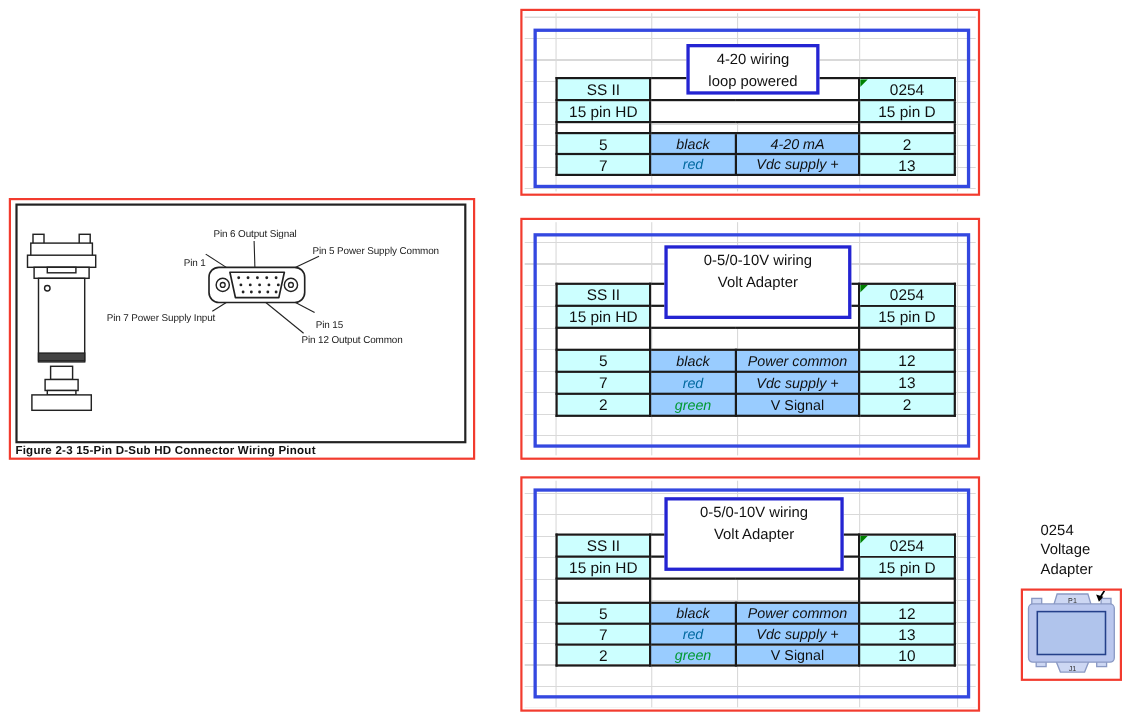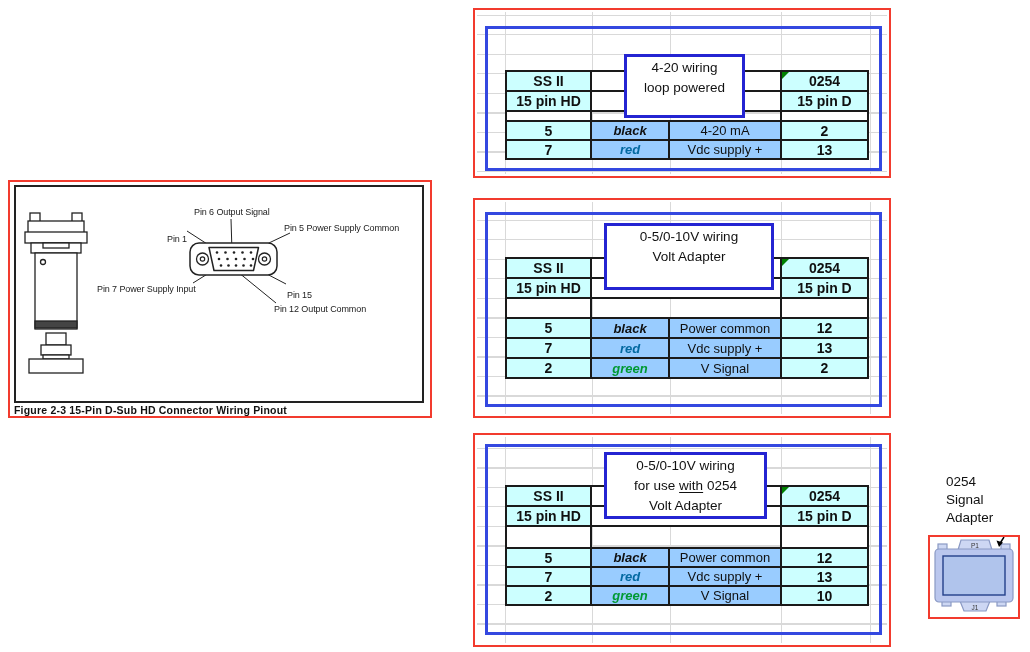--- a/index.html
+++ b/index.html
@@ -22,27 +22,27 @@
   .gridlayer{position:absolute;left:2px;right:2px;bottom:2px;
              background:repeating-linear-gradient(to bottom,#d9d9d9 0,#d9d9d9 1px,transparent 1px,transparent 19.5px)}
   .vg{position:absolute;top:2px;bottom:2px;width:1px;background:#d9d9d9}
   .bluebox{position:absolute;left:10px;width:397px;border:3px solid #3448e0;box-sizing:border-box}
   .titlebox{position:absolute;background:#fff;border:3px solid #2424d2;box-sizing:border-box;
             text-align:center;font-size:13.5px;line-height:20px;padding-top:1px;overflow:hidden}
   .titlebox u{text-underline-offset:2px}
 
   table.wires{position:absolute;border-collapse:collapse;table-layout:fixed;width:362px}
   .wires td{border:2px solid #1a1a1a;padding:0;text-align:center;vertical-align:middle;
-            font-weight:bold;font-size:14px;color:#101010;overflow:hidden}
+            font-weight:normal;font-size:14px;color:#101010;overflow:hidden}
   .wires td.cyan{background:#ccffff}
   .wires td.blue{background:#99ccff}
   .wires td.mid{background:#fff}
   .wires td.gapw{background:#fff}
   .wires td.gapc{background:transparent}
-  .wires td.sig{font-weight:normal;font-size:13px}
+  .wires td.sig{font-style:italic;font-weight:normal;font-size:13px}
   .wires td.sig.up{font-style:normal}
   .wires td.cw{font-style:italic;font-size:13px}
   .wires td.cw.red{color:#0369a1}
   .wires td.cw.green{color:#009933}
   .wires td.tri{position:relative}
   .wires td.tri::before{content:"";position:absolute;left:0;top:0;width:0;height:0;
             border-style:solid;border-width:7px 7px 0 0;
             border-color:#008000 transparent transparent transparent}
 
   
@@ -157,21 +157,21 @@
         <td class="cyan">2</td>
       </tr>
       <tr style="height:19px">
         <td class="cyan">7</td>
         <td class="blue cw red">red</td>
         <td class="blue sig">Vdc supply +</td>
         <td class="cyan">13</td>
       </tr>
     </tbody>
       </table>
-    <div class="titlebox" style="left:149px;top:44px;width:121px;height:64px">
+    <div class="titlebox" style="left:149px;top:30px;width:121px;height:46px">
       <div>4-20 wiring</div>
       <div><span>loop powered</span><u></u><span></span></div>
     </div>
   </div>
 
   <div class="sheet-panel" style="top:198px;height:220px">
     <div class="gridlayer" style="top:20px"></div>
     <i class="vg" style="left:30px"></i>
       <i class="vg" style="left:117px"></i>
       <i class="vg" style="left:195px"></i>
@@ -273,28 +273,27 @@
       <tr style="height:19px">
         <td class="cyan">2</td>
         <td class="blue cw green">green</td>
         <td class="blue sig up">V Signal</td>
         <td class="cyan">10</td>
       </tr>
     </tbody>
       </table>
     <div class="titlebox" style="left:129px;top:17px;width:163px;height:67px">
       <div>0-5/0-10V wiring</div>
-      <div><span>for use </span><u>with</u><span> 0254</span></div>
       <div>Volt Adapter</div>
     </div>
   </div>
 
   <div class="adapter-title">
     <div>0254</div>
-    <div>Signal</div>
+    <div>Voltage</div>
     <div>Adapter</div>
   </div>
   <div class="adapter-box">
     <svg width="88" height="80" viewBox="0 0 88 80">
       <g stroke="#8a99c4" stroke-width="1.2">
         <path d="M28,13 L31,3 L59,3 L62,13 Z" fill="#cdd7f3"></path>
         <rect x="8" y="7" width="9" height="7" fill="#cdd7f3"></rect>
         <rect x="71" y="7" width="9" height="7" fill="#cdd7f3"></rect>
         <rect x="12" y="62" width="9" height="7" fill="#cdd7f3"></rect>
         <rect x="67" y="62" width="9" height="7" fill="#cdd7f3"></rect>

